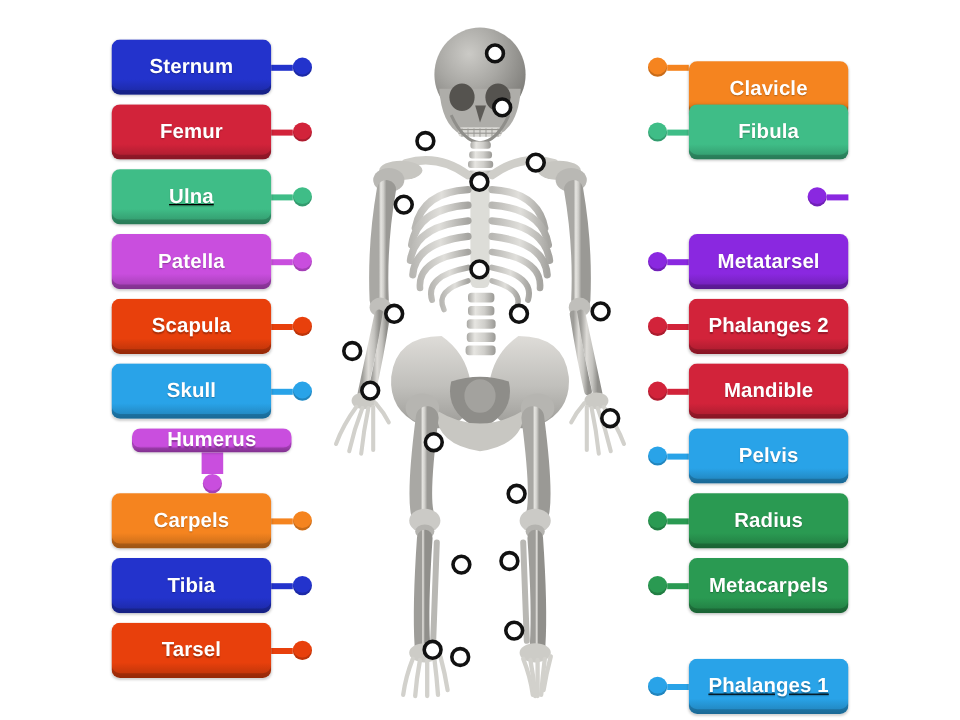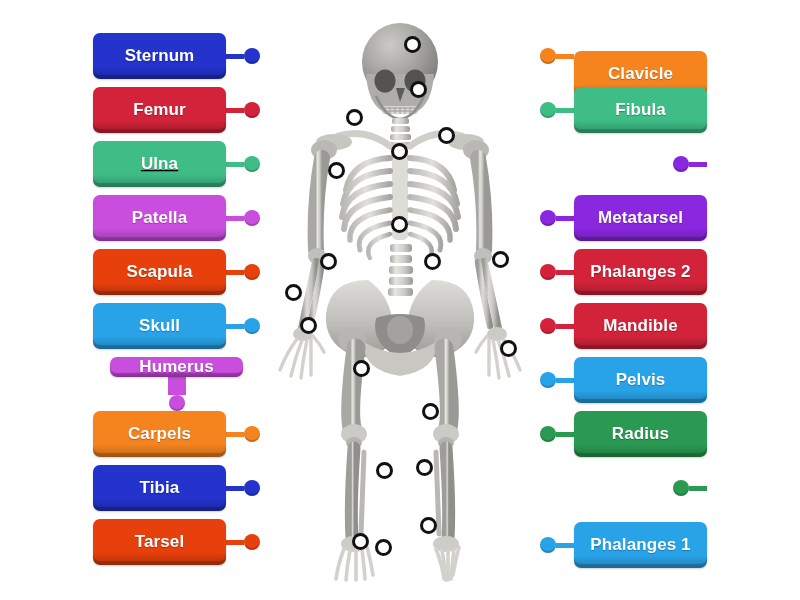--- a/index.html
+++ b/index.html
@@ -403,24 +403,27 @@
         <div class="dot" style="background: rgb(41, 163, 232); box-shadow: rgba(0, 0, 0, 0.18) 0px -2px 0px inset;"></div>
       </div>
       <div class="label-row right" style="top: 411px;">
         <div class="pill" style="background: linear-gradient(rgb(42, 154, 82) 0%, rgb(42, 154, 82) 72%, rgba(0, 0, 0, 0.22) 100%), rgb(42, 154, 82); box-shadow: rgba(0, 0, 0, 0.18) 0px -4px 0px inset, rgba(0, 0, 0, 0.18) 0px 1px 2px;">
           <span>Radius</span>
         </div>
         <div class="stem" style="background: rgb(42, 154, 82);"></div>
         <div class="dot" style="background: rgb(42, 154, 82); box-shadow: rgba(0, 0, 0, 0.18) 0px -2px 0px inset;"></div>
       </div>
       <div class="label-row right" style="top: 465px;">
+        <div class="pill" style="background: linear-gradient(rgb(42, 154, 82) 0%, rgb(42, 154, 82) 72%, rgba(0, 0, 0, 0.22) 100%), rgb(42, 154, 82); box-shadow: rgba(0, 0, 0, 0.18) 0px -4px 0px inset, rgba(0, 0, 0, 0.18) 0px 1px 2px;">
+          <span>Metacarpels</span>
+        </div>
         <div class="stem" style="background: rgb(42, 154, 82);"></div>
         <div class="dot" style="background: rgb(42, 154, 82); box-shadow: rgba(0, 0, 0, 0.18) 0px -2px 0px inset;"></div>
       </div>
-      <div class="label-row right" style="top: 522px;">
+      <div class="label-row right" style="top: 549px; text-decoration: underline;">
         <div class="pill" style="background: linear-gradient(rgb(41, 163, 232) 0%, rgb(41, 163, 232) 72%, rgba(0, 0, 0, 0.22) 100%), rgb(41, 163, 232); box-shadow: rgba(0, 0, 0, 0.18) 0px -4px 0px inset, rgba(0, 0, 0, 0.18) 0px 1px 2px;">
           <span>Phalanges 1</span>
         </div>
         <div class="stem" style="background: rgb(41, 163, 232);"></div>
         <div class="dot" style="background: rgb(41, 163, 232); box-shadow: rgba(0, 0, 0, 0.18) 0px -2px 0px inset;"></div>
       </div>
     </div>
 
 </div>
 

